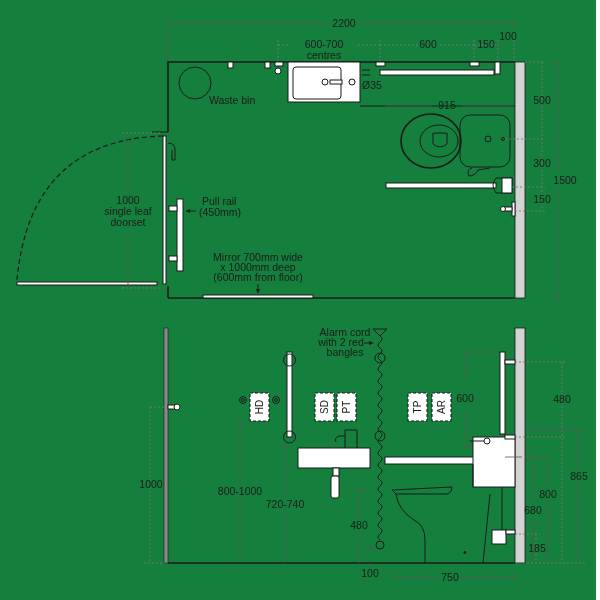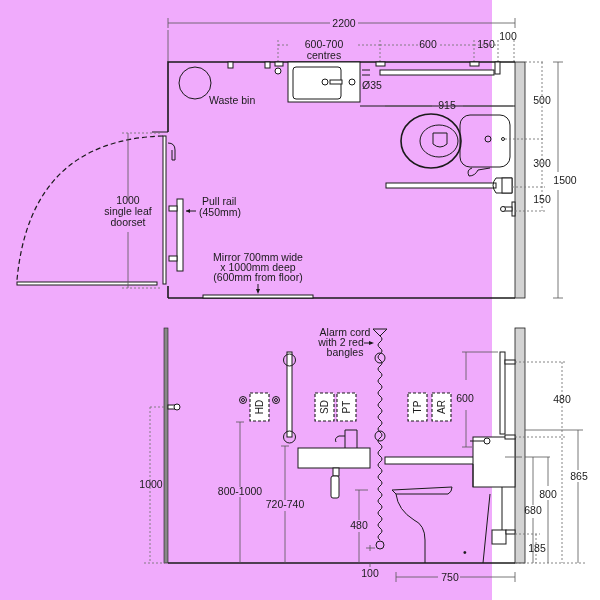--- a/index.html
+++ b/index.html
@@ -1,17 +1,17 @@
 <!DOCTYPE html>
 <html><head>
   <meta charset="utf-8">
   <style>
     html, body { margin:0; padding:0; background:#ffffff; }
     body { width:600px; height:600px; overflow:hidden; }
-    .canvas { position:relative; width:492px; height:600px; background:#f0abfc;text-align:right; }
+    .canvas { position:relative; width:596px; height:600px; background:#15803d;text-align:right; }
     svg { position:absolute; left:0; top:0; }
     .lbl { font-family:"Liberation Sans", sans-serif; font-size:10.5px; fill:#1a1a1a; }
     .lbl-s { font-family:"Liberation Sans", sans-serif; font-size:10px; fill:#1a1a1a; }
     .ln { stroke:#1a1a1a; stroke-width:1; fill:none; }
     .ln2 { stroke:#1a1a1a; stroke-width:1.6; fill:none; }
     .dim { stroke:#555; stroke-width:0.8; fill:none; }
     .dot { stroke:#777; stroke-width:0.9; fill:none; stroke-dasharray:2 2; }
     .dash { stroke:#1a1a1a; stroke-width:1.2; fill:none; stroke-dasharray:5 3; }
     .box { stroke:#1a1a1a; stroke-width:1.1; fill:#fff; stroke-dasharray:3 2; }
     .fix { stroke:#1a1a1a; stroke-width:1; fill:#fff; }

